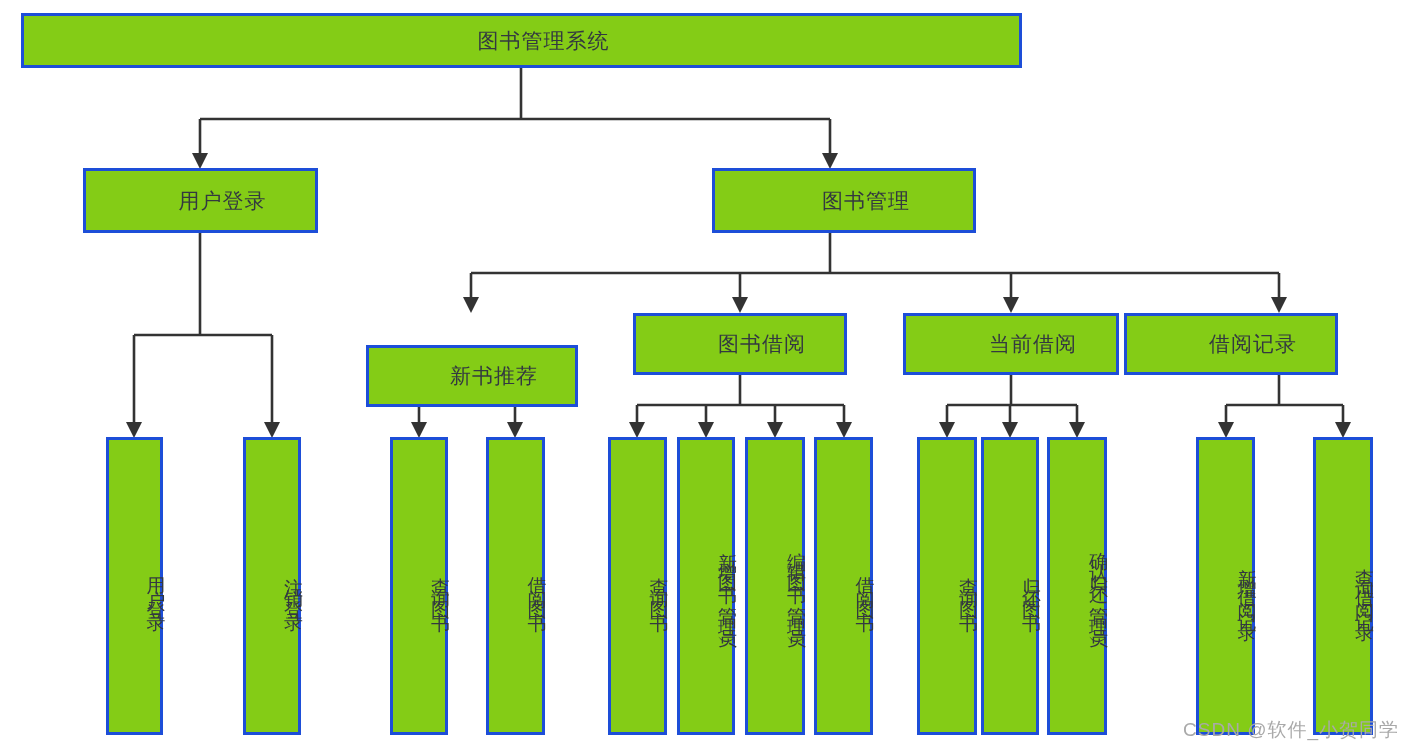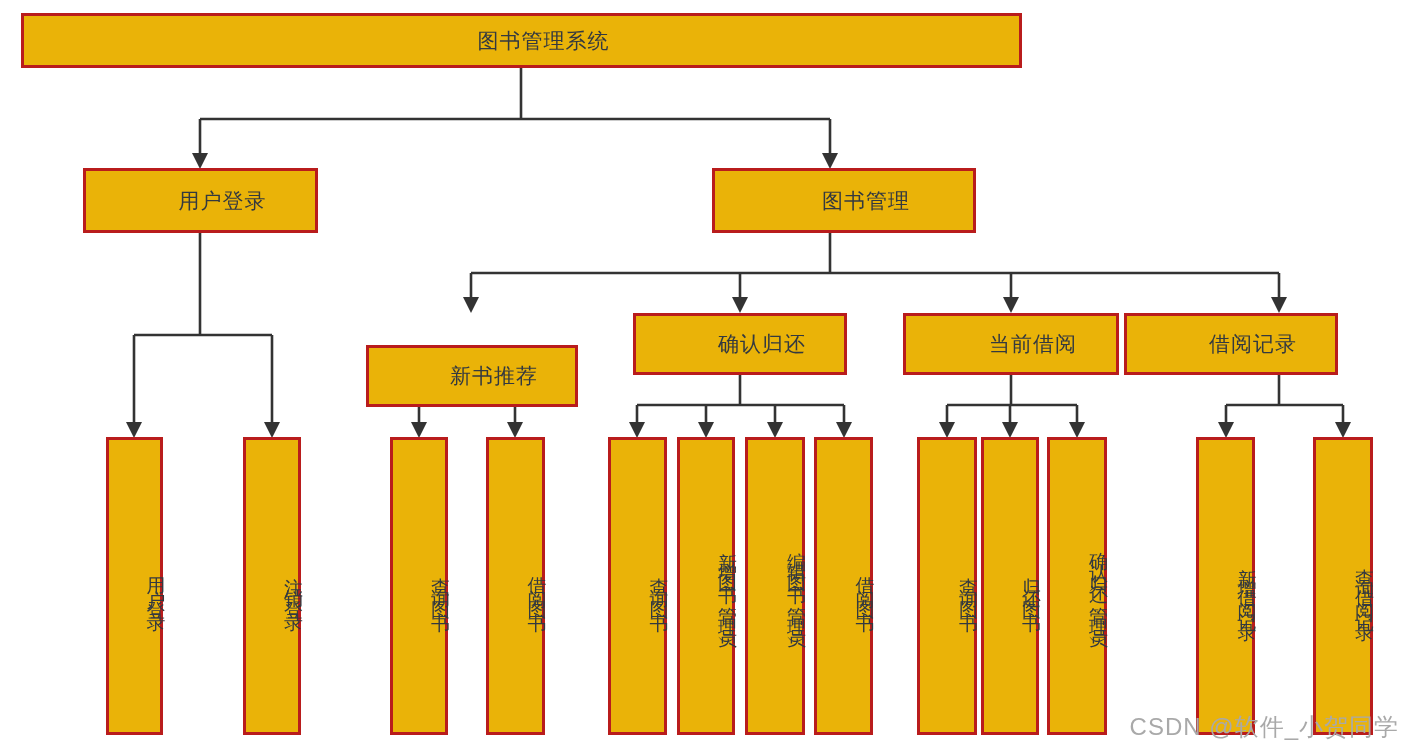--- a/index.html
+++ b/index.html
@@ -18,22 +18,22 @@
   .connectors {
     position: absolute;
     left: 0; top: 0;
     width: 1405px;
     height: 747px;
     z-index: 1;
   }
   .node {
     position: absolute;
     box-sizing: border-box;
-    border: 3px solid #b91c1c;
-    background: #eab308;
+    border: 3px solid #1d4ed8;
+    background: #84cc16;
     color: #333940;
     display: flex;
     align-items: center;
     justify-content: center;
     z-index: 2;
     padding-left: 44px;
   }
   .node.hbox {
     font-size: 21px;
     letter-spacing: 1px;
@@ -52,21 +52,21 @@
     text-orientation: mixed;
     letter-spacing: 12px;
     line-height: 1;
     white-space: nowrap;
   }
   .vbox.tight .vtext { letter-spacing: 11px; }
   .watermark {
     position: absolute;
     right: 6px;
     bottom: 4px;
-    font-size: 24px;
+    font-size: 19px;
     color: #a9a9a9;
     letter-spacing: 1px;
     z-index: 3;
   }
   svg line { stroke: #333333; stroke-width: 2.6; }
   svg polygon { fill: #333333; }
 </style>
 </head>
 <body>
 
@@ -133,21 +133,21 @@
     <line x1="1343" y1="405" x2="1343" y2="424"></line>
     <polygon points="1335,422 1351,422 1343,438"></polygon>
   </svg>
 
   <div class="node hbox root">图书管理系统</div>
 
   <div class="node hbox" style="left:83px; top:168px; width:235px; height:65px;">用户登录</div>
   <div class="node hbox" style="left:712px; top:168px; width:264px; height:65px;">图书管理</div>
 
   <div class="node hbox" style="left:366px; top:313px; width:212px; height:62px;margin-top:32px;">新书推荐</div>
-  <div class="node hbox" style="left:633px; top:313px; width:214px; height:62px;">确认归还</div>
+  <div class="node hbox" style="left:633px; top:313px; width:214px; height:62px;">图书借阅</div>
   <div class="node hbox" style="left:903px; top:313px; width:216px; height:62px;text-align:center;">当前借阅</div>
   <div class="node hbox" style="left:1124px; top:313px; width:214px; height:62px;">借阅记录</div>
 
   <div class="node vbox" style="left:106px; width:57px;">
     <span class="vtext">用户登录</span>
   </div>
   <div class="node vbox" style="left:243px; width:58px;">
     <span class="vtext">注销登录</span>
   </div>
 

